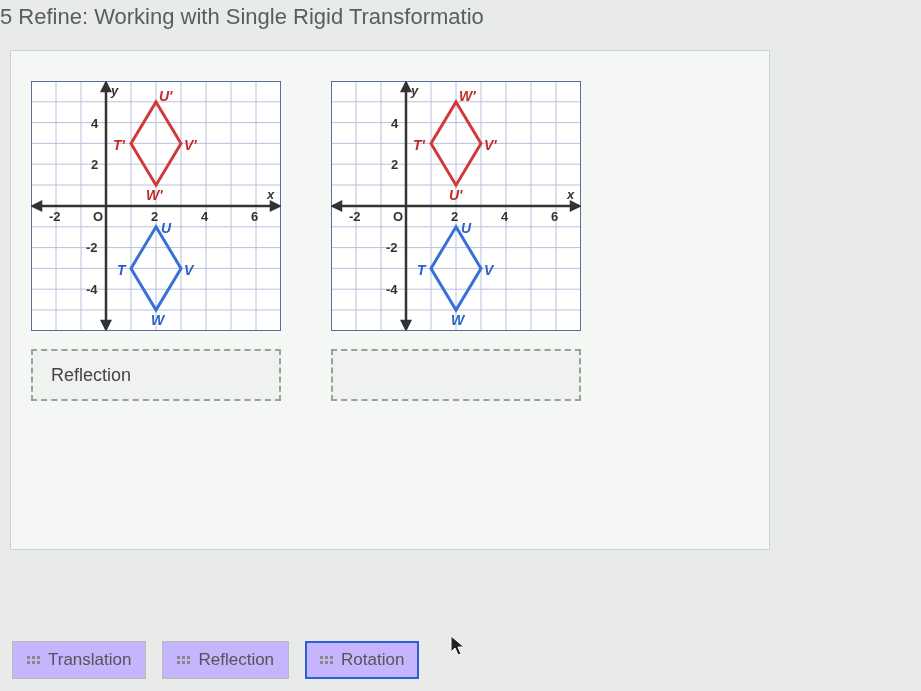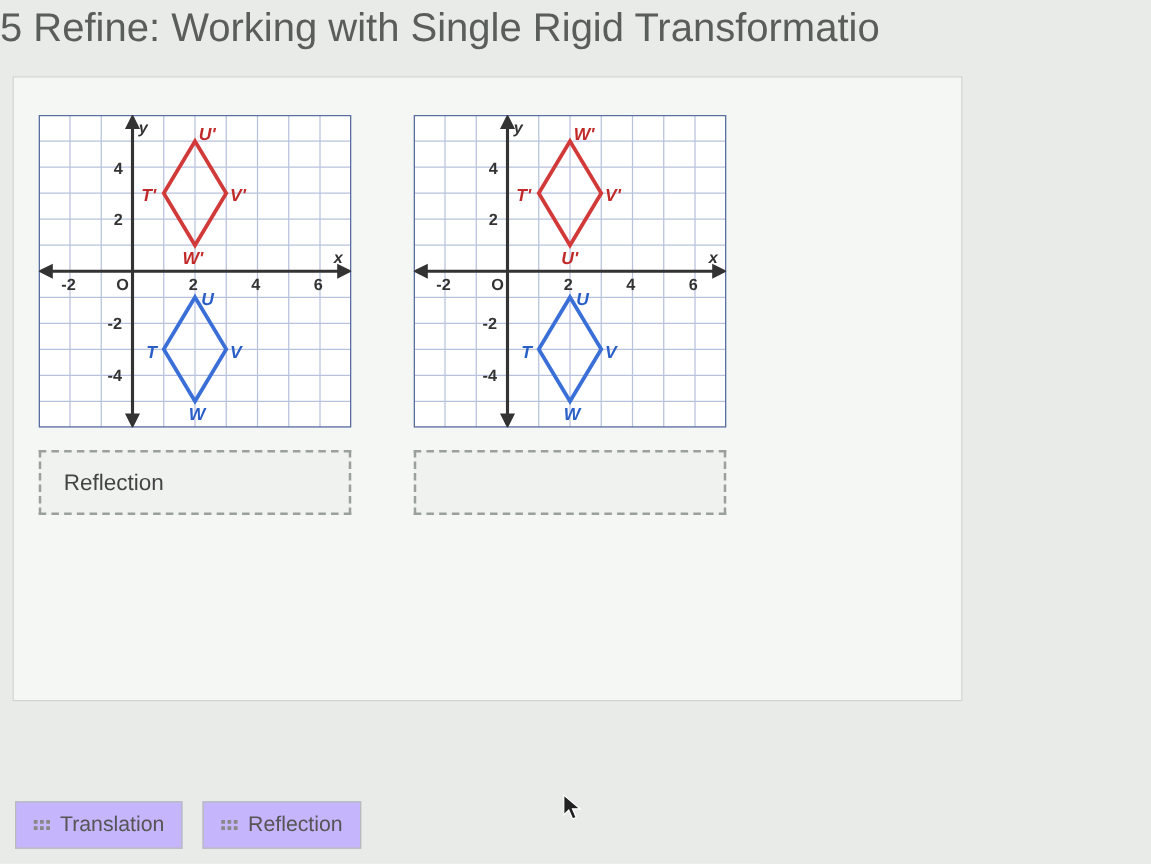--- a/index.html
+++ b/index.html
@@ -7,21 +7,21 @@
     margin: 0;
     padding: 0;
     font-family: Arial, Helvetica, sans-serif;
     background: #e8ebe8;
     width: 921px;
     height: 691px;
     overflow: hidden;
     position: relative;
   }
   .title {
-    font-size: 32px;
+    font-size: 22px;
     color: #5a5e5a;
     padding: 4px 0 20px 0;
     font-weight: 400;
     white-space: nowrap;
   }
   .content-panel {
     background: #f5f7f5;
     border: 1px solid #d0d4d0;
     margin: 0 10px;
     padding: 30px 20px 20px 20px;
@@ -281,17 +281,32 @@
           <span class="grip-dot"></span>
         </span>
       <span class="grip-row">
           <span class="grip-dot"></span>
           <span class="grip-dot"></span>
           <span class="grip-dot"></span>
         </span>
     </span>
     <span>Reflection</span>
   </div>
+  <div class="option selected">
+    <span class="grip">
+      <span class="grip-row">
+          <span class="grip-dot"></span>
+          <span class="grip-dot"></span>
+          <span class="grip-dot"></span>
+        </span>
+      <span class="grip-row">
+          <span class="grip-dot"></span>
+          <span class="grip-dot"></span>
+          <span class="grip-dot"></span>
+        </span>
+    </span>
+    <span>Rotation</span>
+  </div>
 
   <svg class="cursor-arrow" style="left:438px; top:-6px" width="18" height="24" viewBox="0 0 18 24">
     <path d="M1 1 L1 17 L5 13 L8 20 L11 19 L8 12 L14 12 Z" fill="#222" stroke="#fff" stroke-width="1"></path>
   </svg>
 </div>
 
 </body></html>

